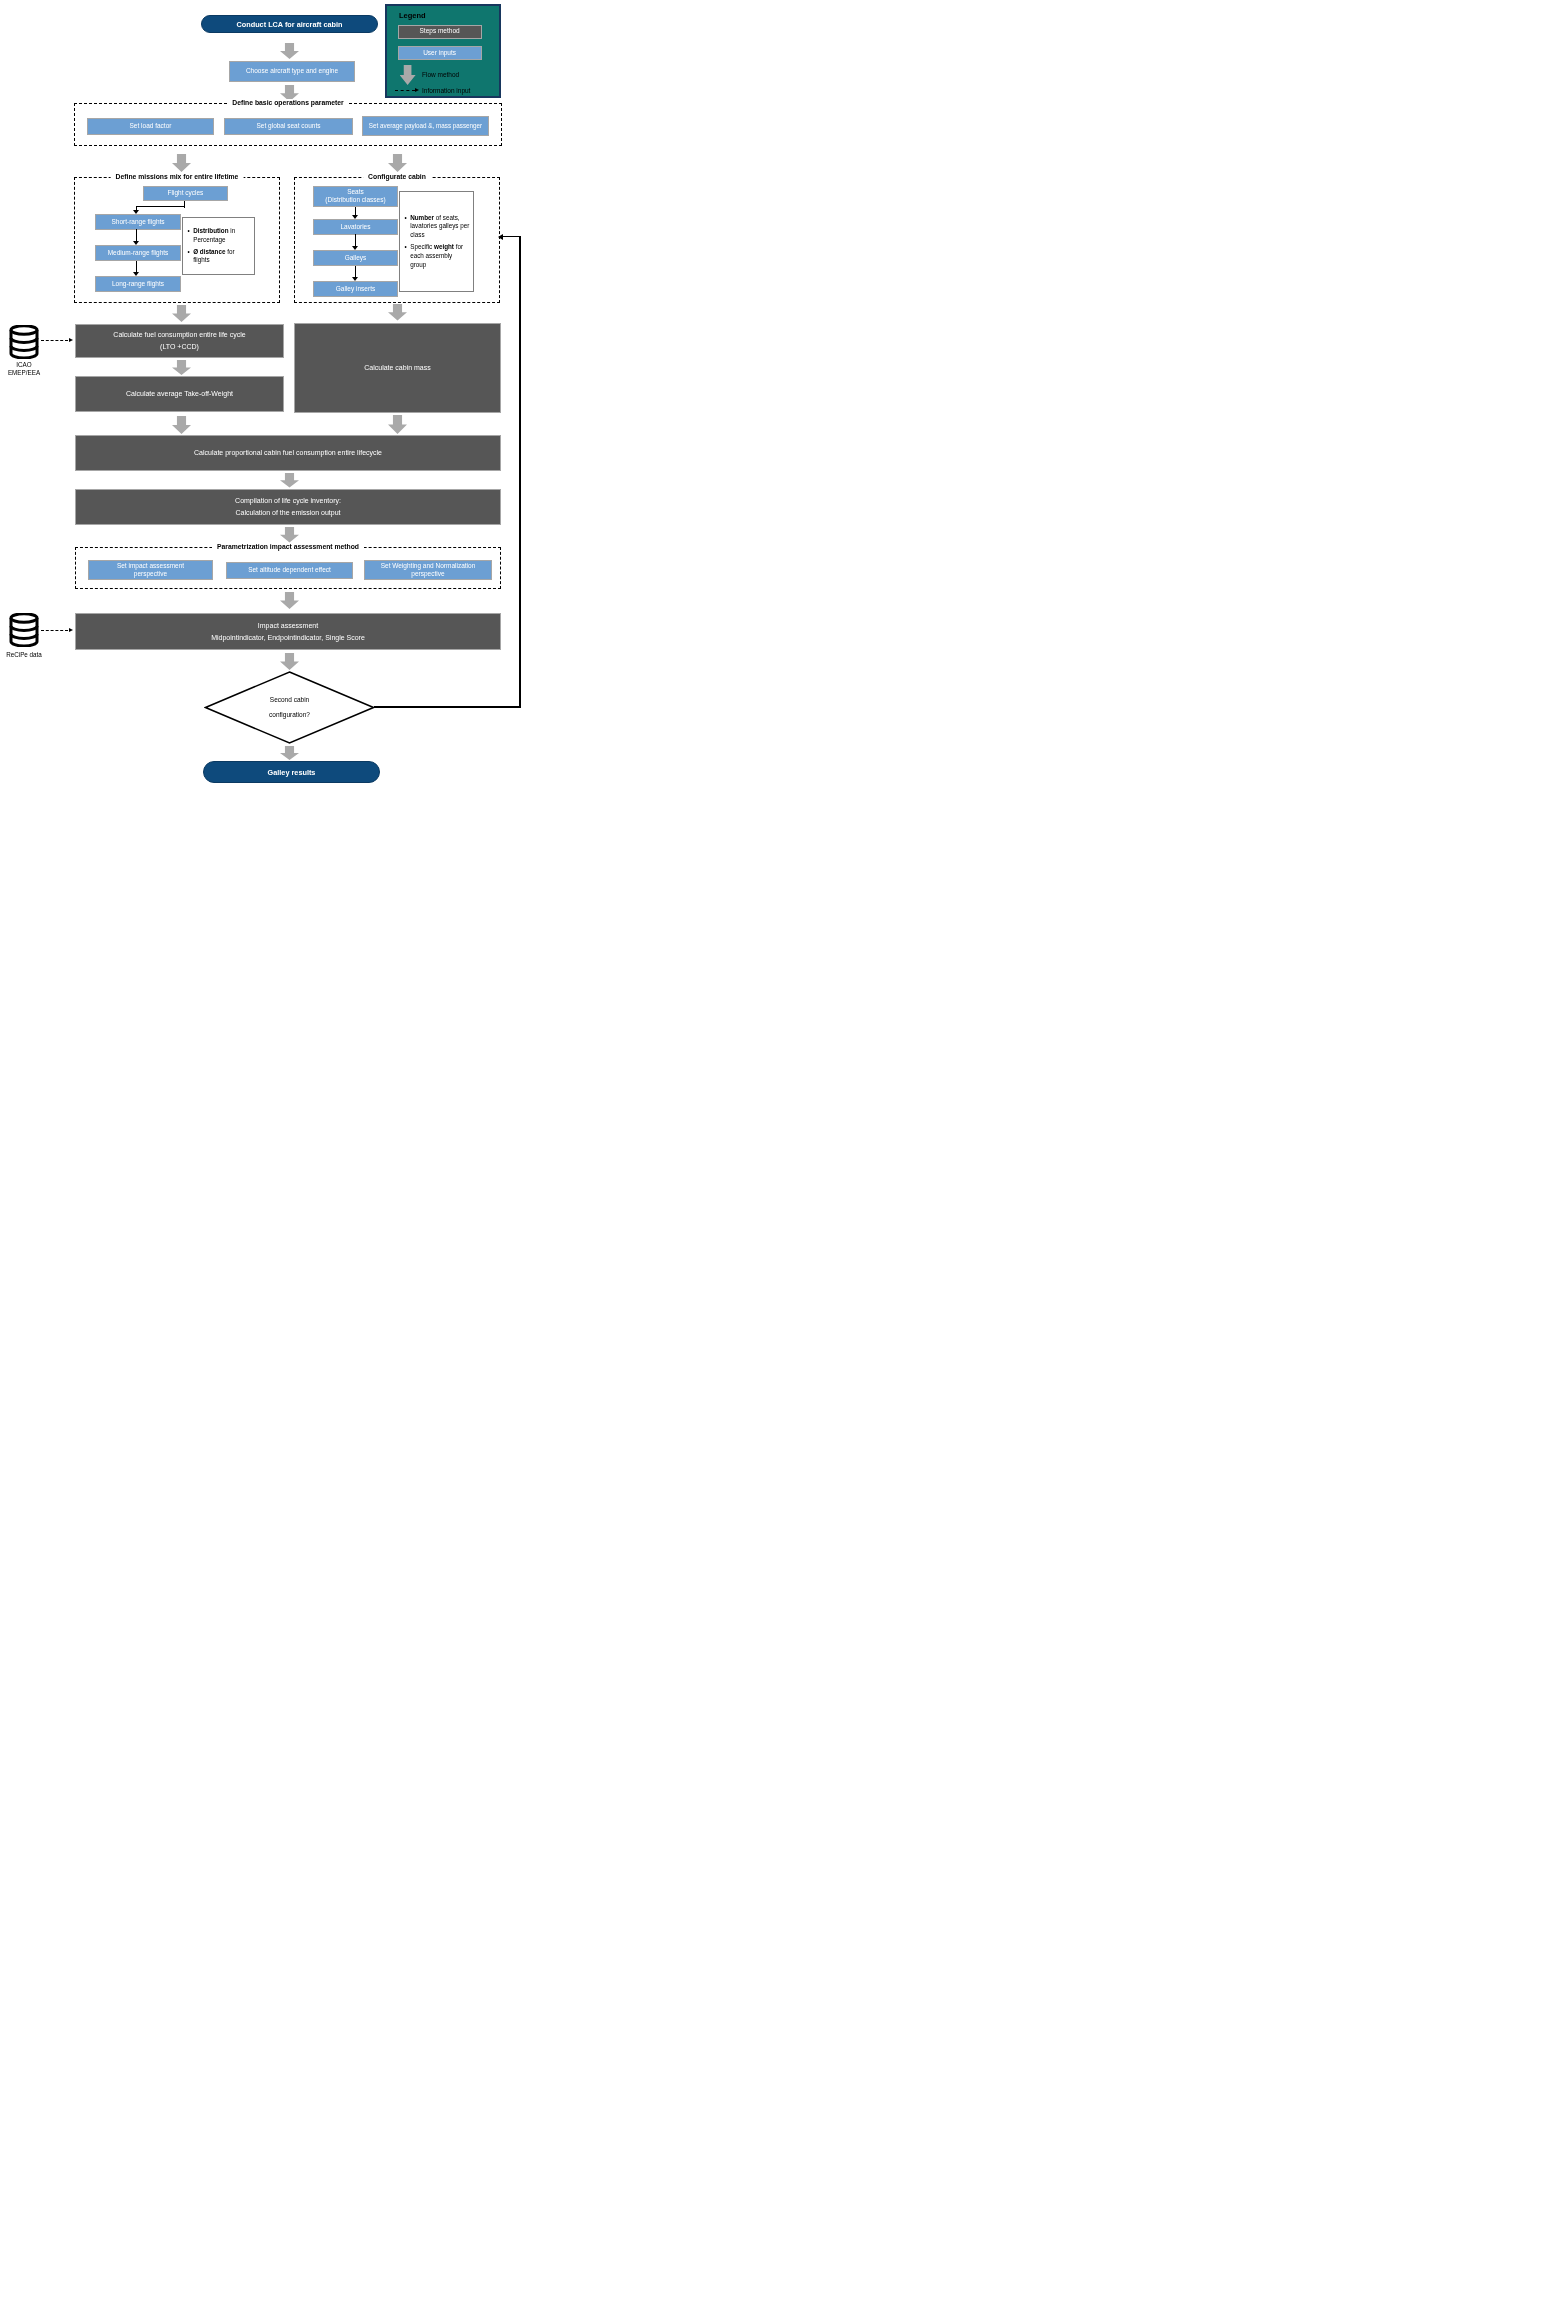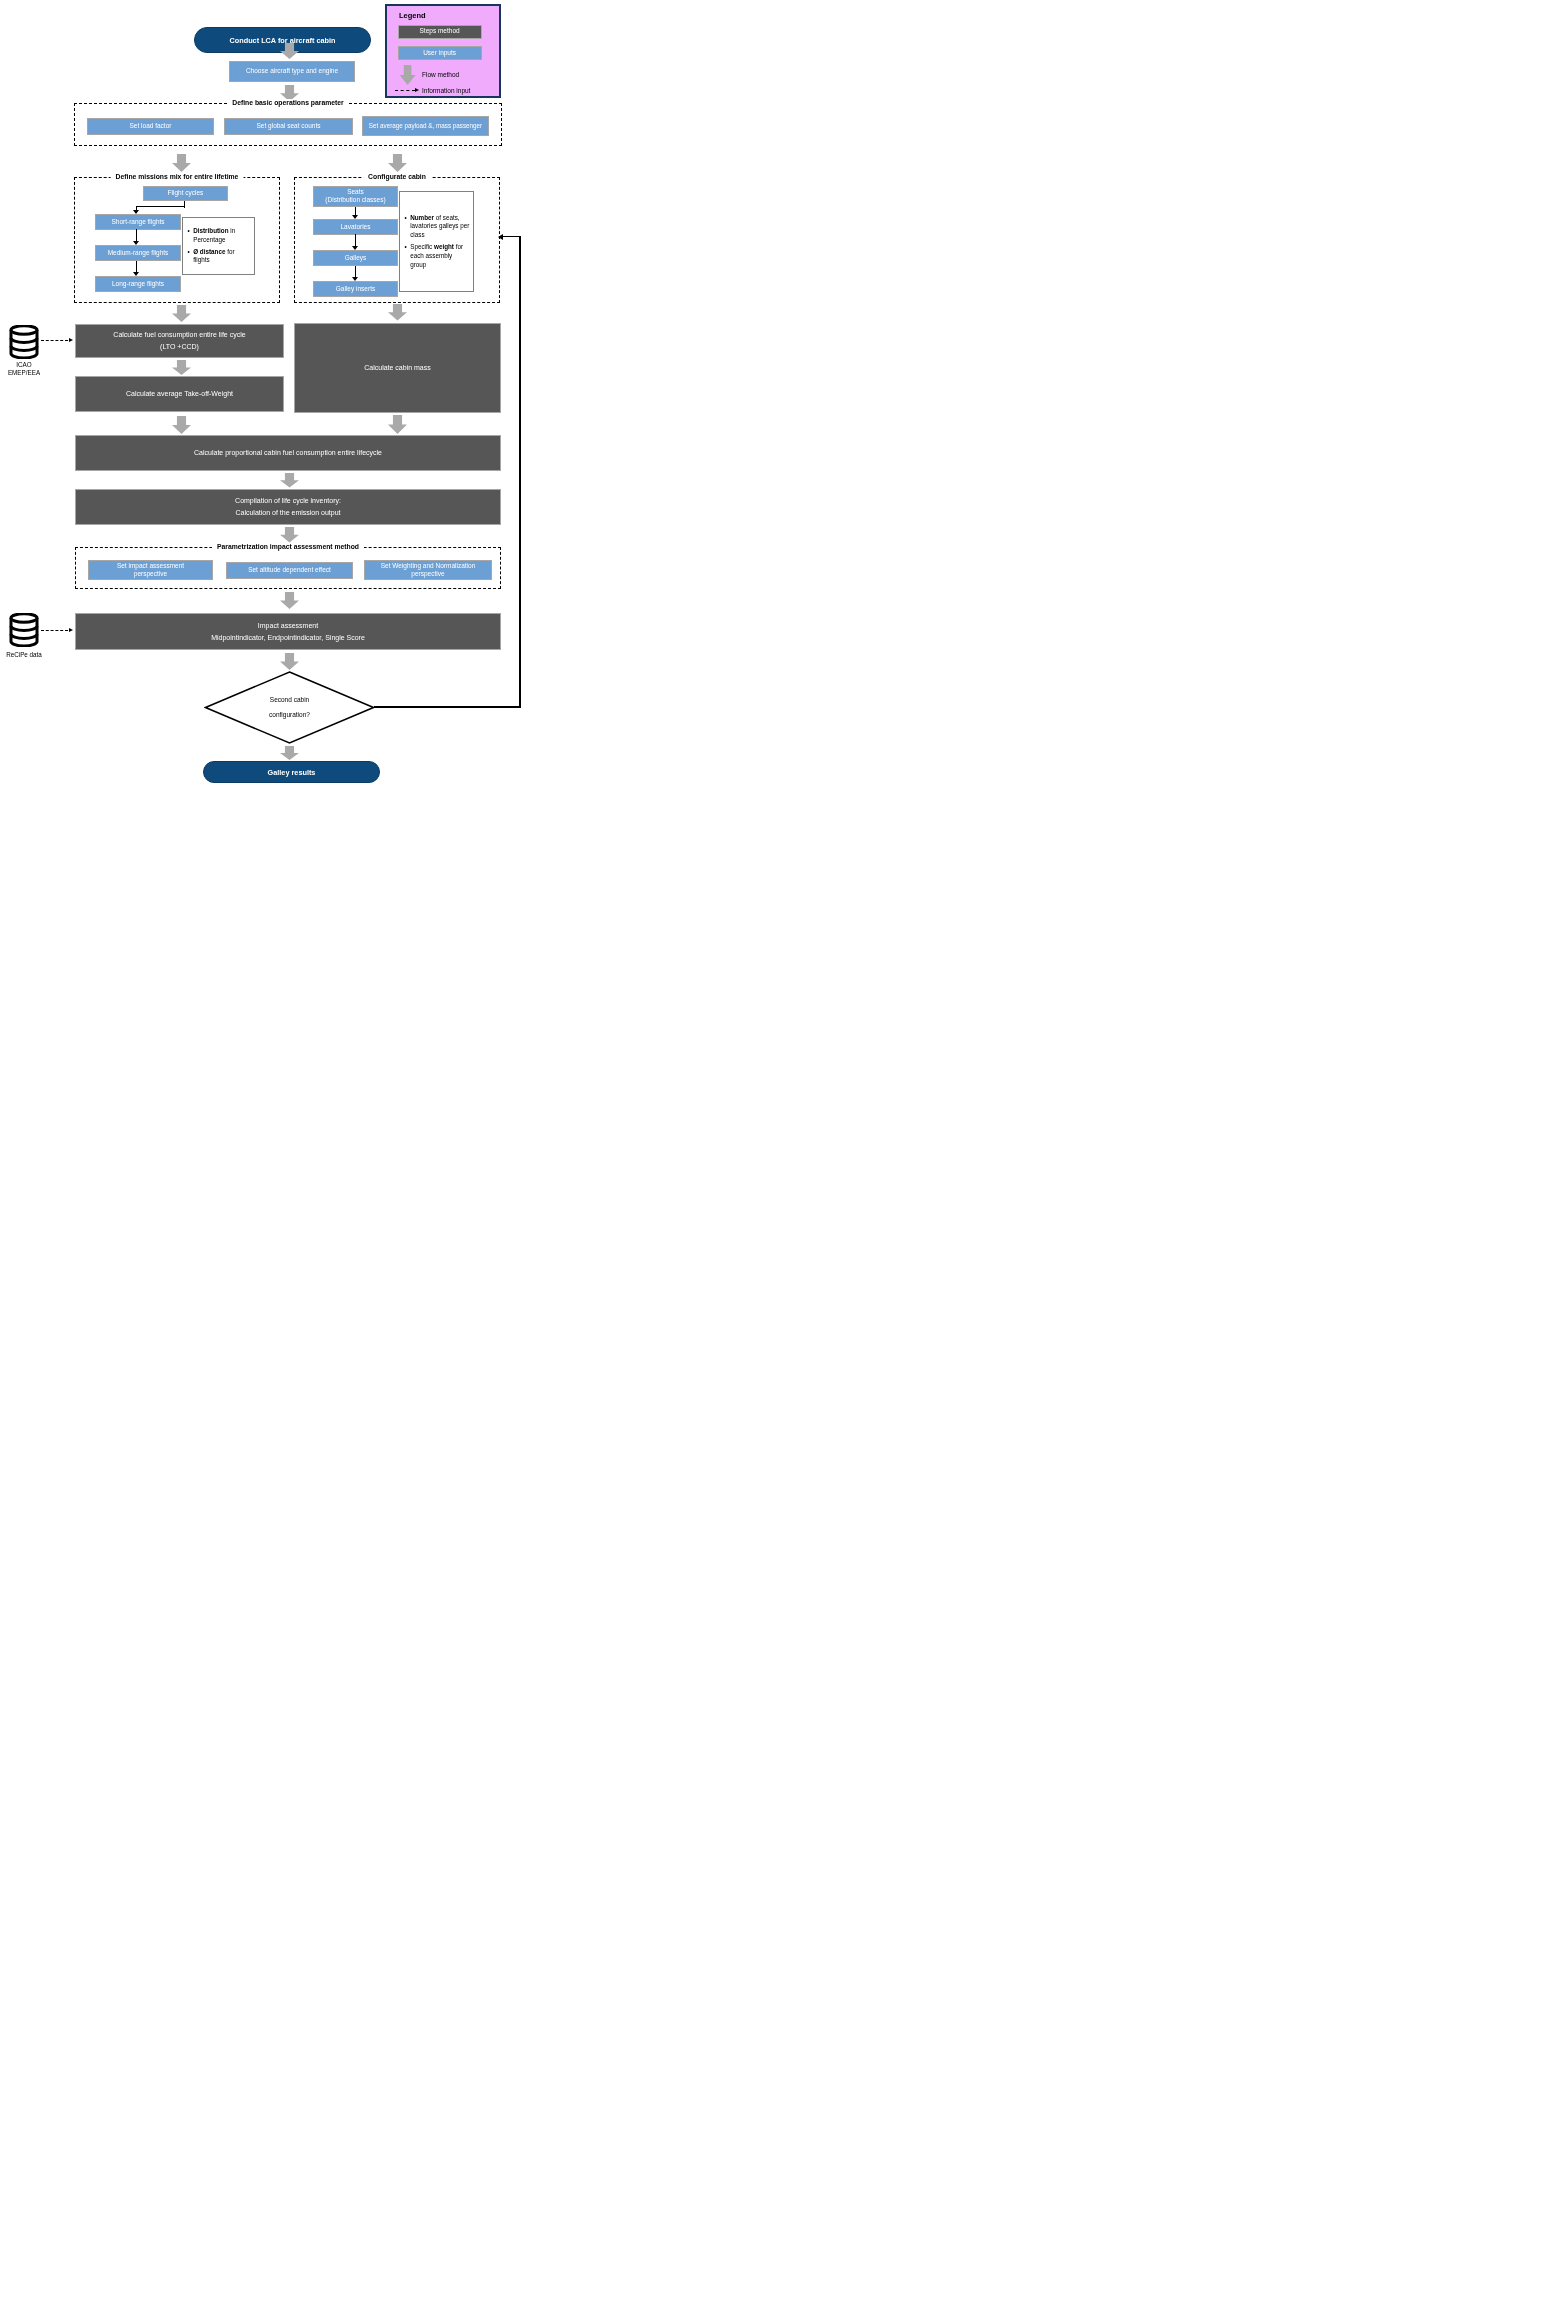--- a/index.html
+++ b/index.html
@@ -44,35 +44,35 @@
     clip-path:polygon(26% 0,74% 0,74% 50%,100% 50%,50% 100%,0 50%,26% 50%);
   }
   
   .vline{background:#000;width:1px;}
   .hline{background:#000;height:1px;}
   .head-down{width:0;height:0;border-left:3px solid transparent;border-right:3px solid transparent;border-top:4px solid #000;}
   .head-left{width:0;height:0;border-top:3px solid transparent;border-bottom:3px solid transparent;border-right:5.5px solid #000;}
   .head-right{width:0;height:0;border-top:2.5px solid transparent;border-bottom:2.5px solid transparent;border-left:4.5px solid #000;}
   .dash-line{height:0;border-top:1px dashed #000;}
   
-  .legend{background:#f0abfc;border:2px solid #17365D;box-sizing:border-box;}
+  .legend{background:#0f766e;border:2px solid #17365D;box-sizing:border-box;}
   .legend-title{font-weight:bold;font-size:7.5px;}
   .legend-label{font-size:6.5px;}
   .db-label{font-size:6.3px;text-align:center;line-height:1.3;white-space:pre-line;}
   .diamond-text{
     display:flex;align-items:center;justify-content:center;text-align:center;
     font-size:6.5px;line-height:2.3;white-space:pre-line;
   }
 </style>
 </head>
 <body>
 
 <div id="canvas">
 
-  <div class="abs pill" style="left:194px;top:15px;width:177px;height:26px;margin-top:12px;">Conduct LCA for aircraft cabin</div>
+  <div class="abs pill" style="left:201px;top:15px;width:177px;height:18px;">Conduct LCA for aircraft cabin</div>
 
   <div class="abs legend" style="left:385px;top:4px;width:116px;height:94px;">
     <div class="abs legend-title" style="left:12px;top:4.5px;">Legend</div>
     <div class="abs dark-box" style="left:10.6px;top:18.6px;width:84px;height:14px;font-size:6.5px;">Steps method</div>
     <div class="abs blue-box" style="left:10.6px;top:40px;width:84px;height:14px;">User inputs</div>
     <div class="abs block-arrow" style="left:12.6px;top:59px;width:16px;height:20px;"></div>
     <div class="abs legend-label" style="left:35px;top:65px;">Flow method</div>
     <div class="abs dash-line" style="left:8px;top:84px;width:20px;"></div>
     <div class="abs head-right" style="left:28px;top:82px;"></div>
     <div class="abs legend-label" style="left:35px;top:81px;">Information input</div>

